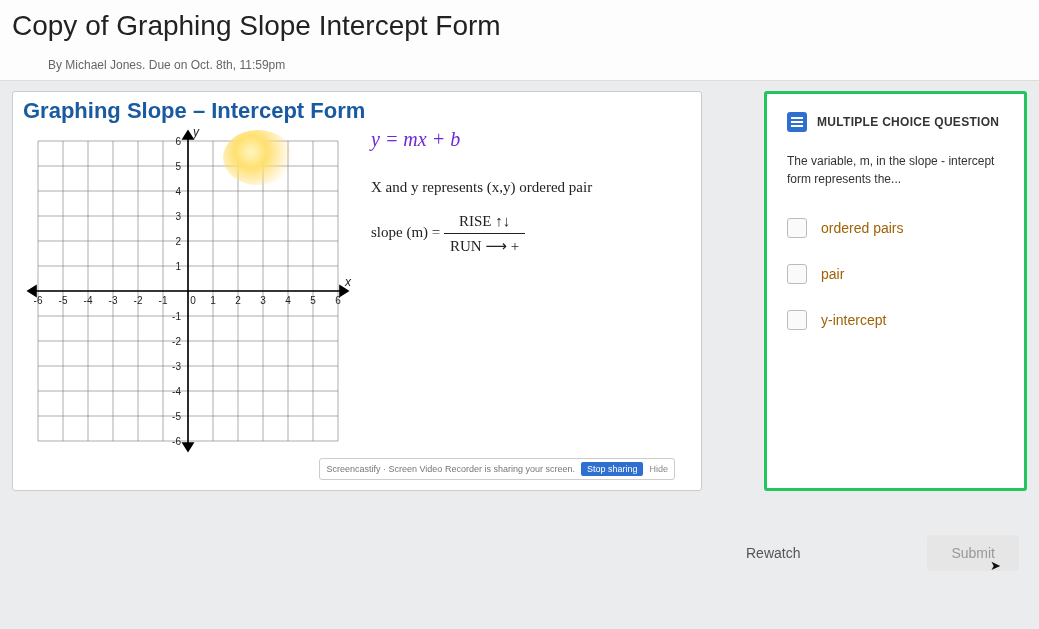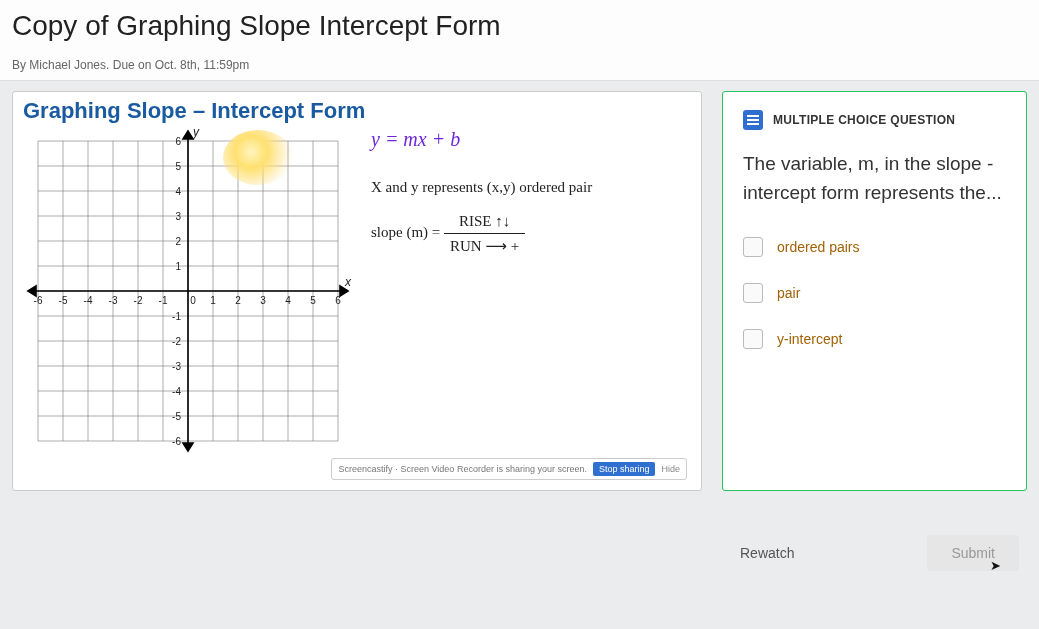--- a/index.html
+++ b/index.html
@@ -18,25 +18,26 @@
   }
   .doc-title {
     font-size: 28px;
     font-weight: 400;
     color: #222;
     margin-bottom: 16px;
   }
   .byline {
     font-size: 12px;
     color: #666;
+    margin-left: 36px;
   }
   .content {
     display: flex;
     padding: 10px 12px;
-    gap: 20px;
+    gap: 26px;
   }
   .video-area {
     flex: 0 0 690px;
     background: #fff;
     border: 1px solid #ccc;
     border-radius: 3px;
     padding: 6px 10px 10px 10px;
     position: relative;
     height: 400px;
   }
@@ -83,21 +84,21 @@
   .frac {
     display: inline-block;
     vertical-align: middle;
     text-align: center;
   }
   .frac .top { border-bottom: 1.5px solid #222; padding: 0 6px; }
   .frac .bot { padding: 0 6px; }
   .share-bar {
     position: absolute;
     bottom: 10px;
-    right: 14px;
+    right: 26px;
     background: #fff;
     border: 1px solid #ccc;
     border-radius: 3px;
     font-size: 9px;
     color: #777;
     display: flex;
     align-items: center;
     gap: 6px;
     padding: 3px 6px;
   }
@@ -106,25 +107,26 @@
     color: #fff;
     font-size: 9px;
     padding: 2px 6px;
     border-radius: 2px;
   }
   .hide-txt { color:#888; font-size:9px; }
 
   .q-panel {
     flex: 1;
     background: #fff;
-    border: 1px solid #22c55e;
+    border: 3px solid #22c55e;
     border-radius: 3px;
     padding: 18px 20px;
     height: 400px;
     position: relative;
+    margin-left: 36px;
   }
   .q-header {
     display: flex;
     align-items: center;
     gap: 10px;
     margin-bottom: 20px;
   }
   .q-icon {
     width: 20px;
     height: 20px;
@@ -137,21 +139,21 @@
     padding: 4px;
   }
   .q-icon span { height: 2px; background: #fff; width: 100%; }
   .q-type {
     font-size: 12px;
     font-weight: 600;
     color: #333;
     letter-spacing: 0.3px;
   }
   .q-text {
-    font-size: 19px;
+    font-size: 12px;
     color: #333;
     line-height: 1.5;
     margin-bottom: 30px;
   }
   .options { display: flex; flex-direction: column; gap: 26px; margin-top: 10px; }
   .option {
     display: flex;
     align-items: center;
     gap: 14px;
     cursor: pointer;

